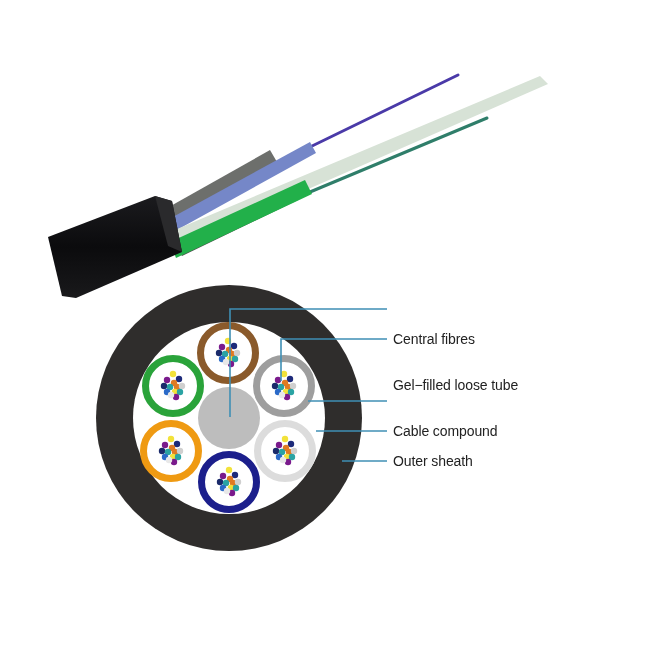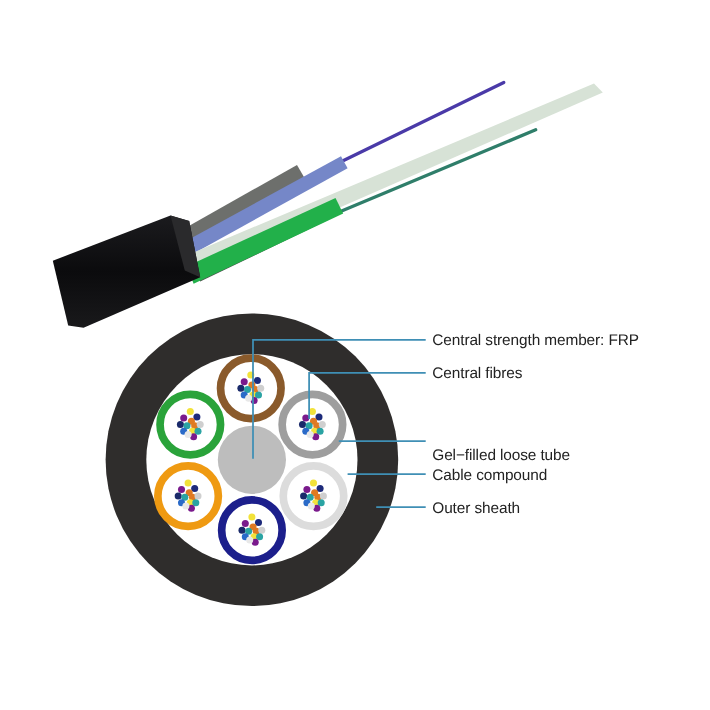--- a/index.html
+++ b/index.html
@@ -151,18 +151,17 @@
     <g stroke="#3f8fb5" stroke-width="1.6" fill="none">
       <polyline points="230,417 230,309 387,309"></polyline>
       <polyline points="281,381 281,339 387,339"></polyline>
       <line x1="308" y1="401" x2="387" y2="401"></line>
       <line x1="316" y1="431" x2="387" y2="431"></line>
       <line x1="342" y1="461" x2="387" y2="461"></line>
     </g>
   </svg>
 
   
-  <div class="label" style="top:301px;">Central strength member: FRP</div>
   <div class="label" style="top:331px;">Central fibres</div>
-  <div class="label" style="top:405px;">Gel−filled loose tube</div>
+  <div class="label" style="top:377px;">Gel−filled loose tube</div>
   <div class="label" style="top:423px;">Cable compound</div>
   <div class="label" style="top:453px;">Outer sheath</div>
 </div>
 
 </body></html>

